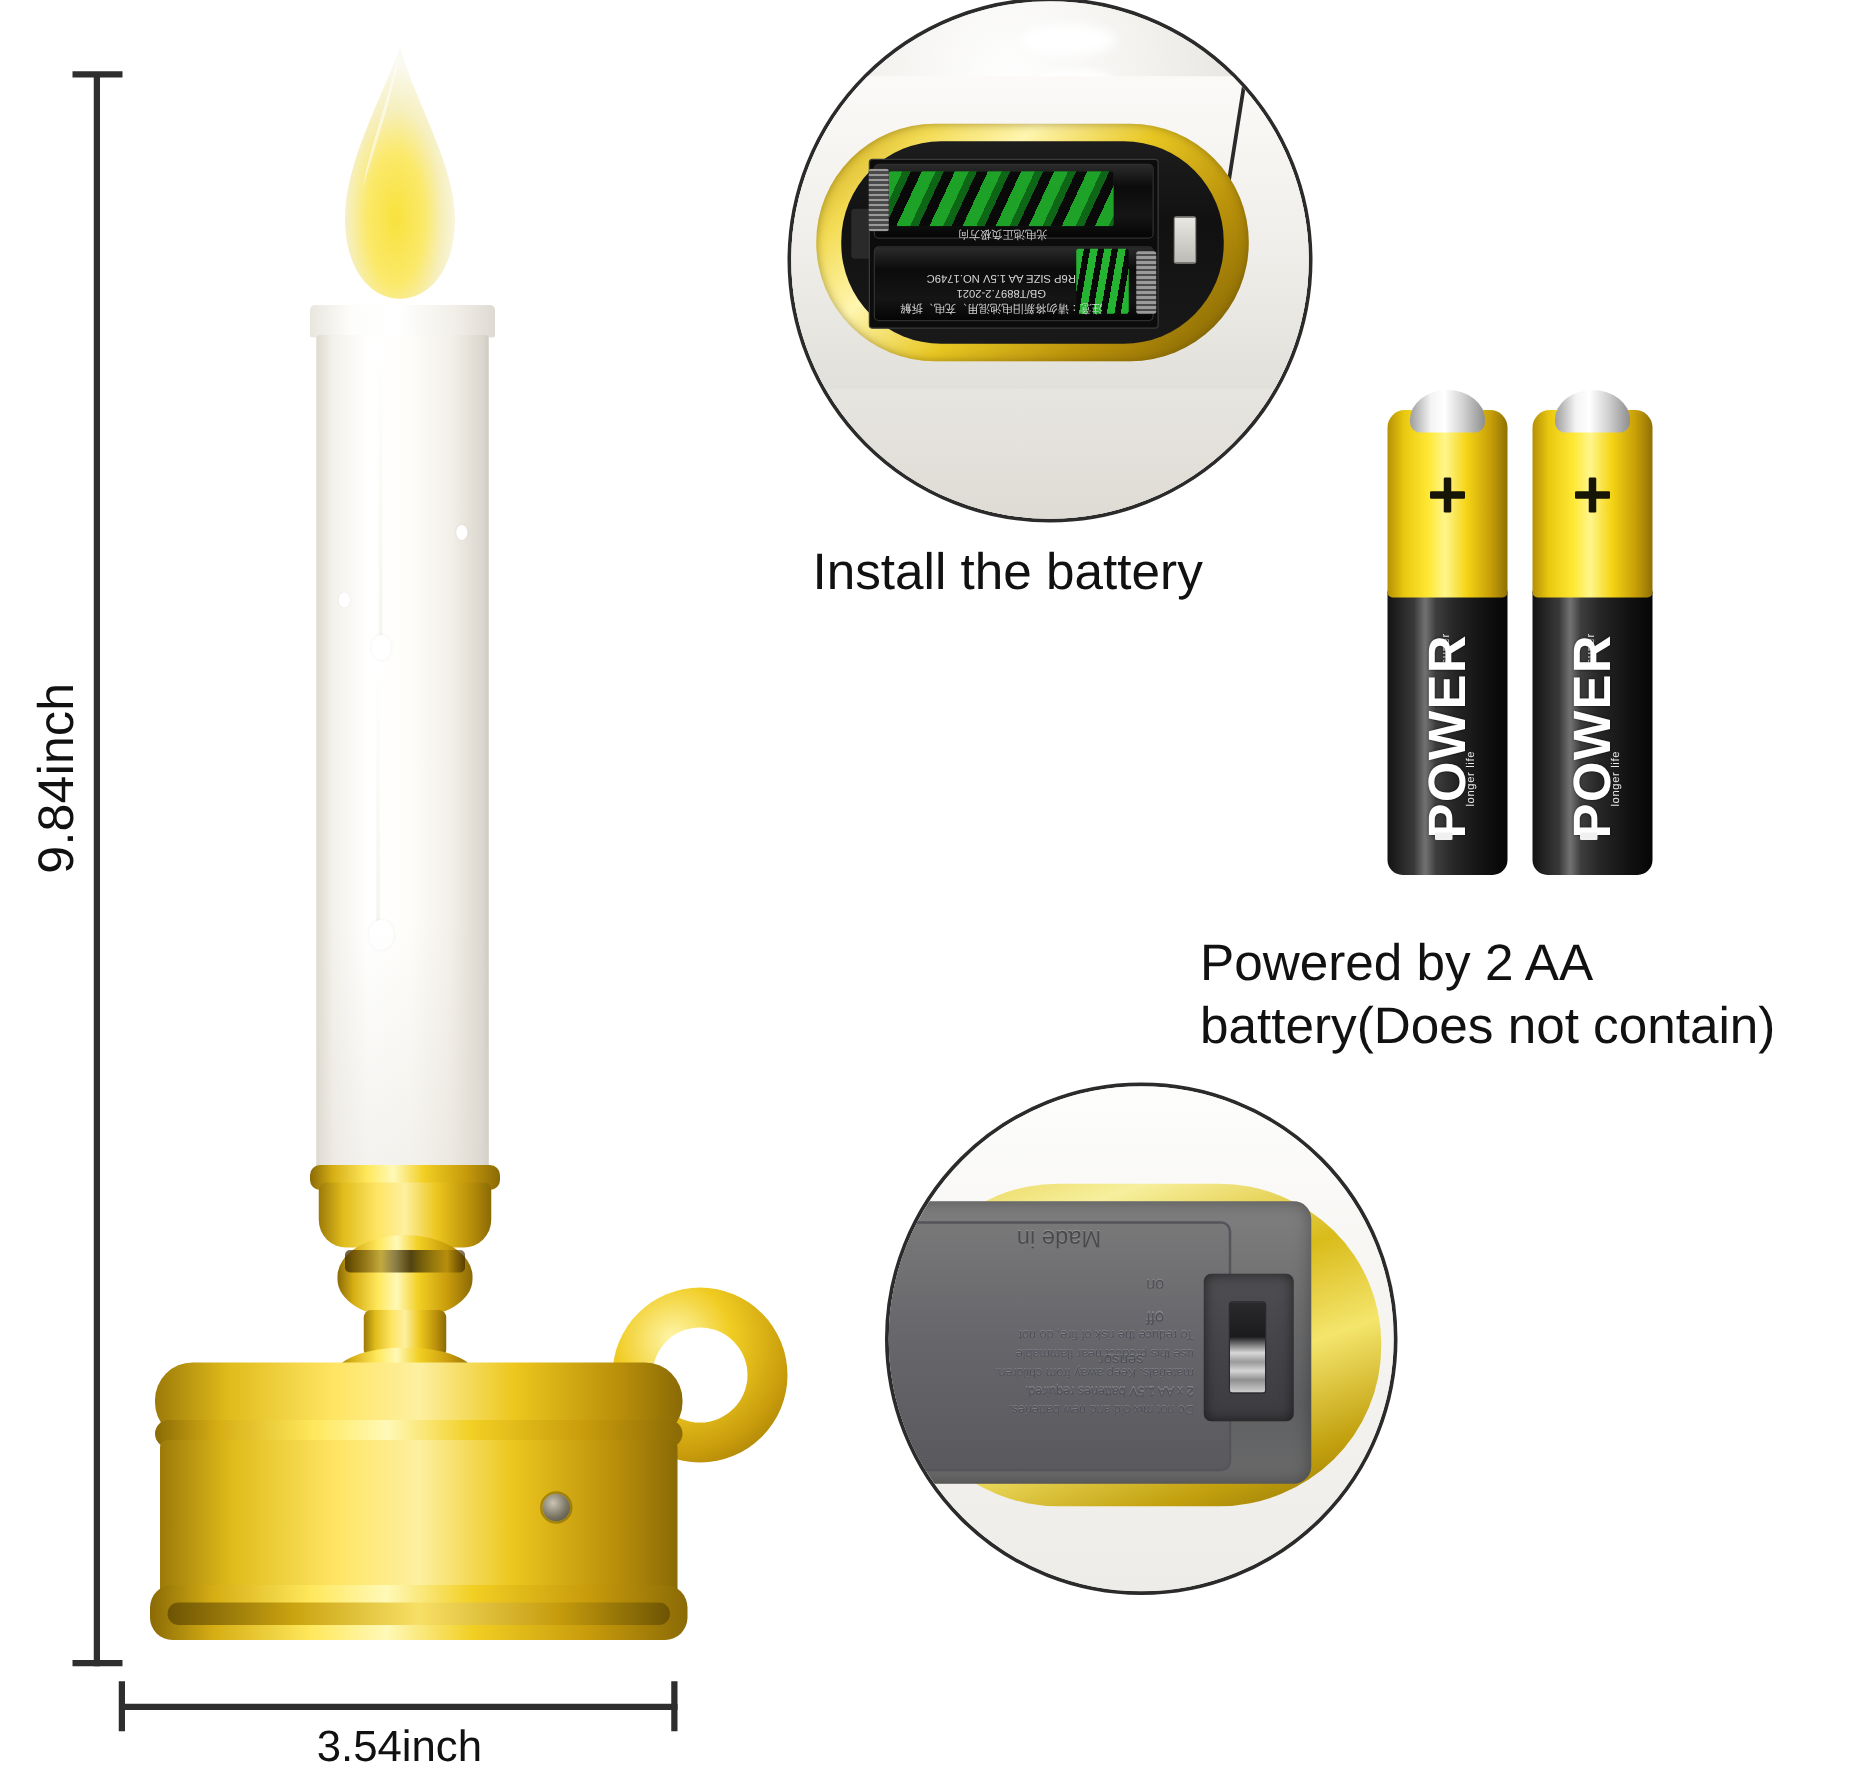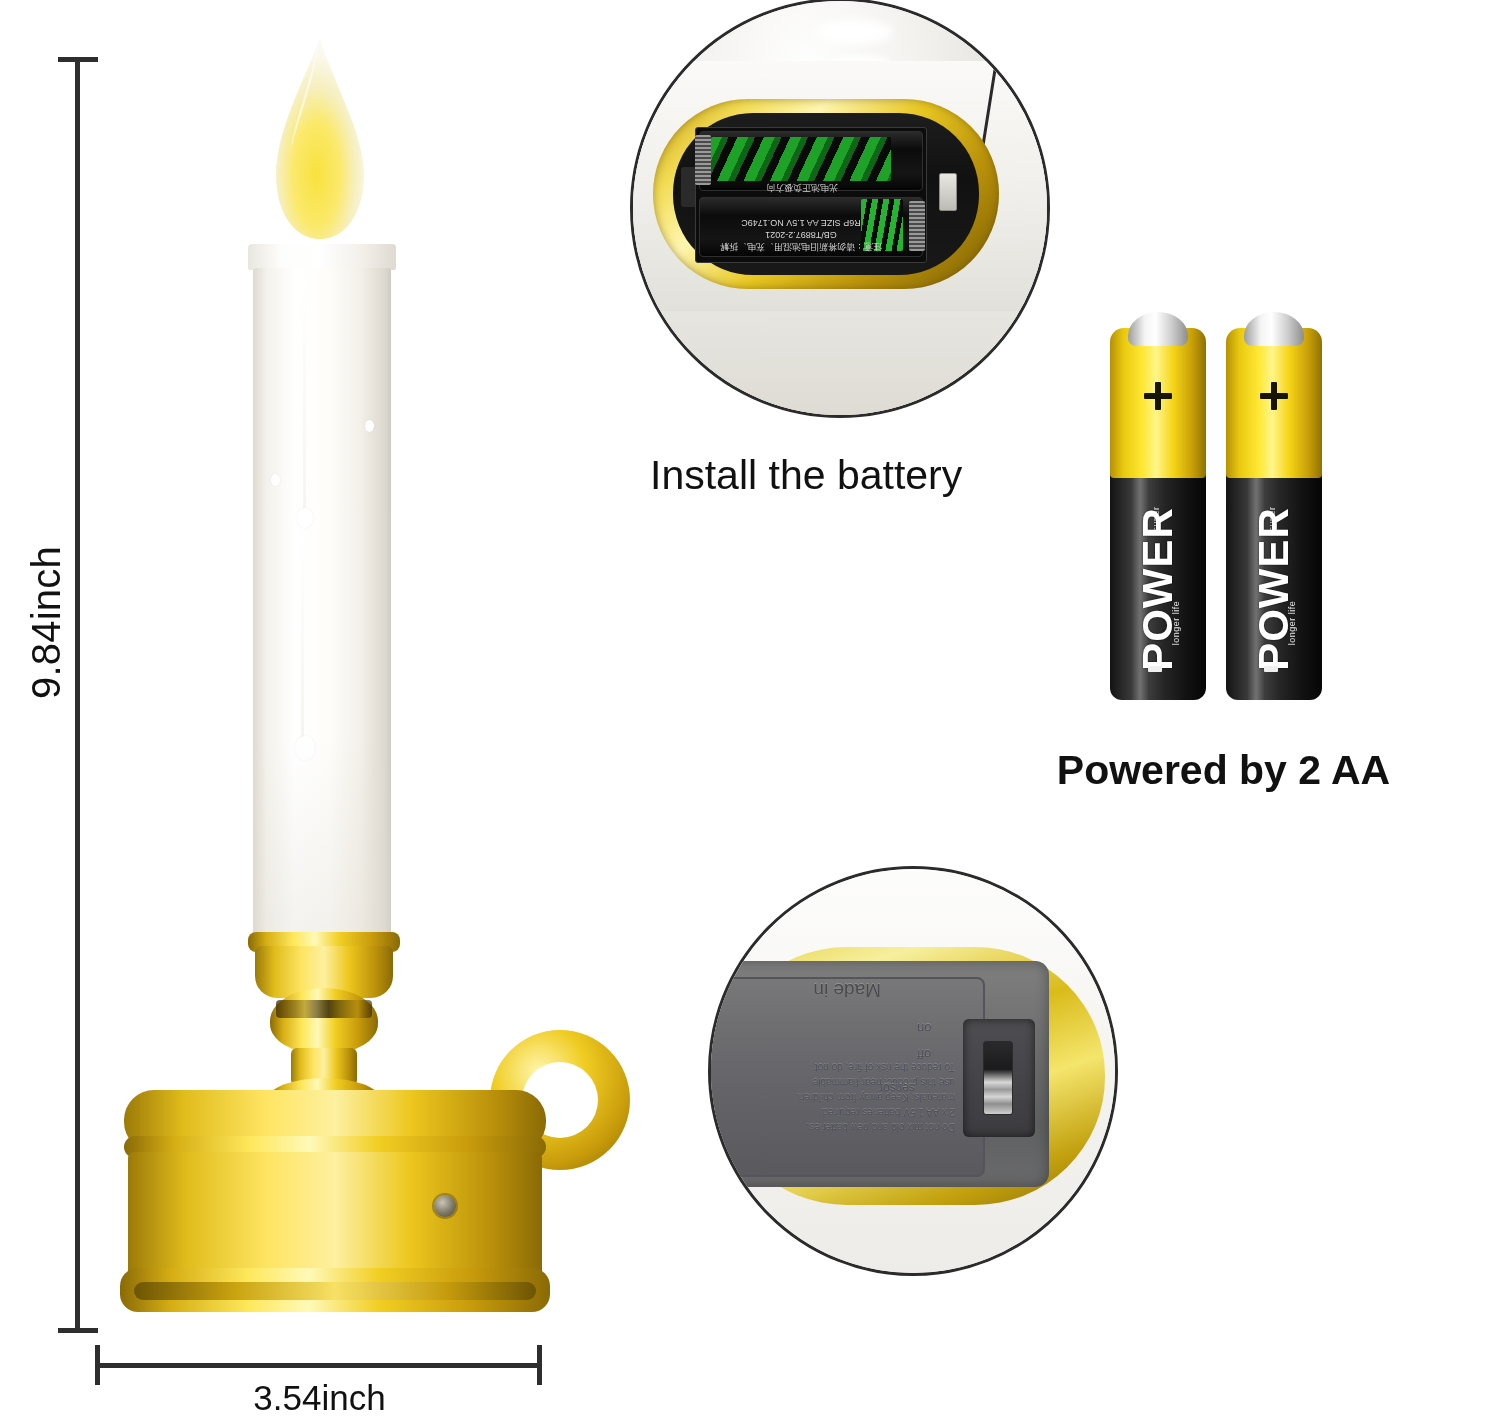--- a/index.html
+++ b/index.html
@@ -408,26 +408,26 @@
   }
 
   
   .caption{
     position:absolute;
     color:#111111;
     font-size:41px;
     line-height:1.16;
     white-space:nowrap;
   }
-  #caption-install{left:650px;top:452px;}
+  #caption-install{left:650px;top:434px;}
   #caption-switch{left:760px;top:1325px;}
   #caption-power{
     left:960px;top:745px;width:527px;
-    text-align:center;white-space:normal;
-    font-size:41px;line-height:1.22;font-weight:bold;
+    white-space:normal;
+    font-size:41px;line-height:1.22;
   }
   #caption-power .ln{display:block;white-space:nowrap;}
 </style>
 </head>
 <body>
 
 <div id="stage">
 
   <div id="dim-height-cap-top" class="dim-cap"></div>
   <div id="dim-height-line" class="dim-v-line"></div>
@@ -564,15 +564,16 @@
         <div class="aa-sub-bot">longer life</div>
         <div class="aa-minus"></div>
         <div class="aa-gloss"></div>
       </div>
     </div>
 
   </div>
 
   <div id="caption-power" class="caption">
     <span class="ln">Powered by 2 AA</span>
+    <span class="ln">battery(Does not contain)</span>
   </div>
 
 </div>
 
 </body></html>

